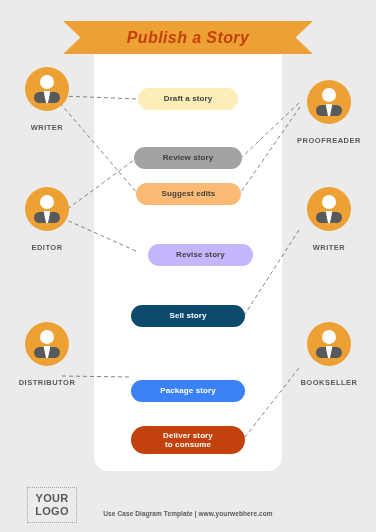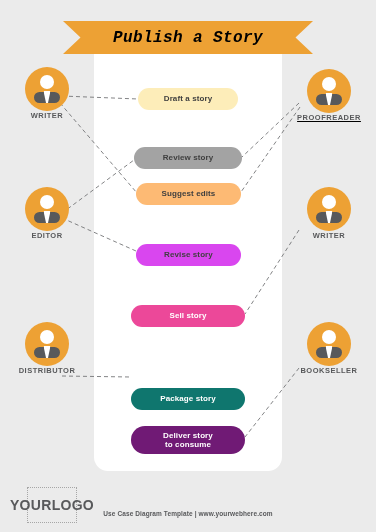--- a/index.html
+++ b/index.html
@@ -61,22 +61,22 @@
     inset: 0;
     background: #eda134;
     clip-path: polygon(0% 0%, 100% 0%, 93% 50%, 100% 100%, 0% 100%, 7% 50%);
   }
   #banner-title {
     position: absolute;
     inset: 0;
     display: flex;
     align-items: center;
     justify-content: center;
-    color: #000000;
-    font-family: Liberation Mono, monospace;
+    color: #c2410c;
+    font-family: Liberation Sans, sans-serif;
     font-style: italic;
     font-weight: bold;
     font-size: 16px;
     letter-spacing: .4px;
     white-space: nowrap;
   }
 
   
   .actor {
     position: absolute;
@@ -115,21 +115,21 @@
     position: absolute;
     left: 50%;
     top: 24px;
     transform: translateX(-50%);
     width: 7px;
     height: 12px;
     background: #ffffff;
     clip-path: polygon(0% 0%, 100% 0%, 64% 100%, 36% 100%);
   }
   .actor-label {
-    margin-top: 0;
+    margin-top: 12px;
     font-size: 7.5px;
     font-weight: bold;
     color: #58595b;
     letter-spacing: .5px;
     white-space: nowrap;
   }
 
   
   .usecase {
     position: absolute;
@@ -153,24 +153,25 @@
 
   
   #logo-box {
     position: absolute;
     left: 27px;
     top: 487px;
     width: 48px;
     height: 34px;
     border: 1px dotted #a6a6a6;
     display: flex;
+    flex-direction: column;
     align-items: center;
     justify-content: center;
     color: #58595b;
-    font-size: 14px;
+    font-size: 11px;
     font-weight: bold;
     line-height: 1.15;
     letter-spacing: .3px;
   }
   #footer-text {
     position: absolute;
     left: 94px;
     top: 510px;
     width: 188px;
     text-align: center;
@@ -223,21 +224,21 @@
         <div class="actor-label">EDITOR</div>
       </div>
       <div class="actor" style="left: 15px; top: 322px; text-align: center;">
         <div class="actor-circle">
           <div class="actor-head"></div>
           <div class="actor-body"></div>
           <div class="actor-collar"></div>
         </div>
         <div class="actor-label">DISTRIBUTOR</div>
       </div>
-      <div class="actor" style="left: 297px; top: 69px; text-decoration: underline;">
+      <div class="actor" style="left: 297px; top: 80px;">
         <div class="actor-circle">
           <div class="actor-head"></div>
           <div class="actor-body"></div>
           <div class="actor-collar"></div>
         </div>
         <div class="actor-label">PROOFREADER</div>
       </div>
       <div class="actor" style="left: 297px; top: 187px;">
         <div class="actor-circle">
           <div class="actor-head"></div>
@@ -258,30 +259,30 @@
   <div id="usecases-layer">
       <div class="usecase" style="left: 138px; top: 88px; width: 100px; background: rgb(253, 237, 185); color: rgb(63, 63, 63);">
         <span style="white-space: pre-line;">Draft a story</span>
       </div>
       <div class="usecase" style="left: 134px; top: 147px; width: 108px; background: #a3a3a3; color: rgb(63, 63, 63);">
         <span style="white-space: pre-line;">Review story</span>
       </div>
       <div class="usecase" style="left: 136px; top: 183px; width: 105px; background: #fdba74; color: rgb(63, 63, 63);">
         <span style="white-space: pre-line;">Suggest edits</span>
       </div>
-      <div class="usecase" style="left: 136px; top: 244px; width: 105px; background: #d946ef; color: rgb(63, 63, 63);">
+      <div class="usecase" style="left: 148px; top: 244px; width: 105px; background: #c4b5fd; color: rgb(63, 63, 63);">
         <span style="white-space: pre-line;">Revise story</span>
       </div>
-      <div class="usecase" style="left: 131px; top: 305px; width: 114px; background: #ec4899; color: rgb(255, 255, 255);">
+      <div class="usecase" style="left: 131px; top: 305px; width: 114px; background: #0c4a6e; color: rgb(255, 255, 255);">
         <span style="white-space: pre-line;">Sell story</span>
       </div>
-      <div class="usecase" style="left: 131px; top: 388px; width: 114px; background: #0f766e; color: rgb(255, 255, 255);">
+      <div class="usecase" style="left: 131px; top: 380px; width: 114px; background: #3b82f6; color: rgb(255, 255, 255);">
         <span style="white-space: pre-line;">Package story</span>
       </div>
-      <div class="usecase tall" style="left: 131px; top: 426px; width: 114px; background: #701a75; color: rgb(255, 255, 255);">
+      <div class="usecase tall" style="left: 131px; top: 426px; width: 114px; background: #c2410c; color: rgb(255, 255, 255);">
         <span style="white-space: pre-line;">Deliver story
 to consume</span>
       </div>
     </div>
 
   <div id="logo-box">
     <span>YOUR</span>
     <span>LOGO</span>
   </div>
 

